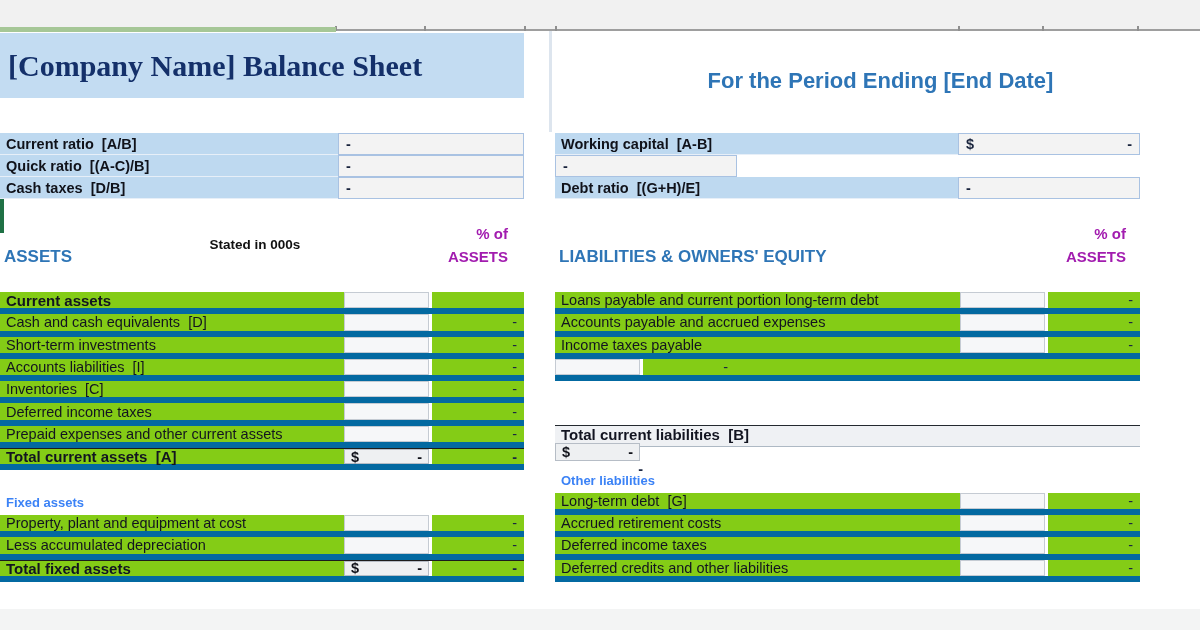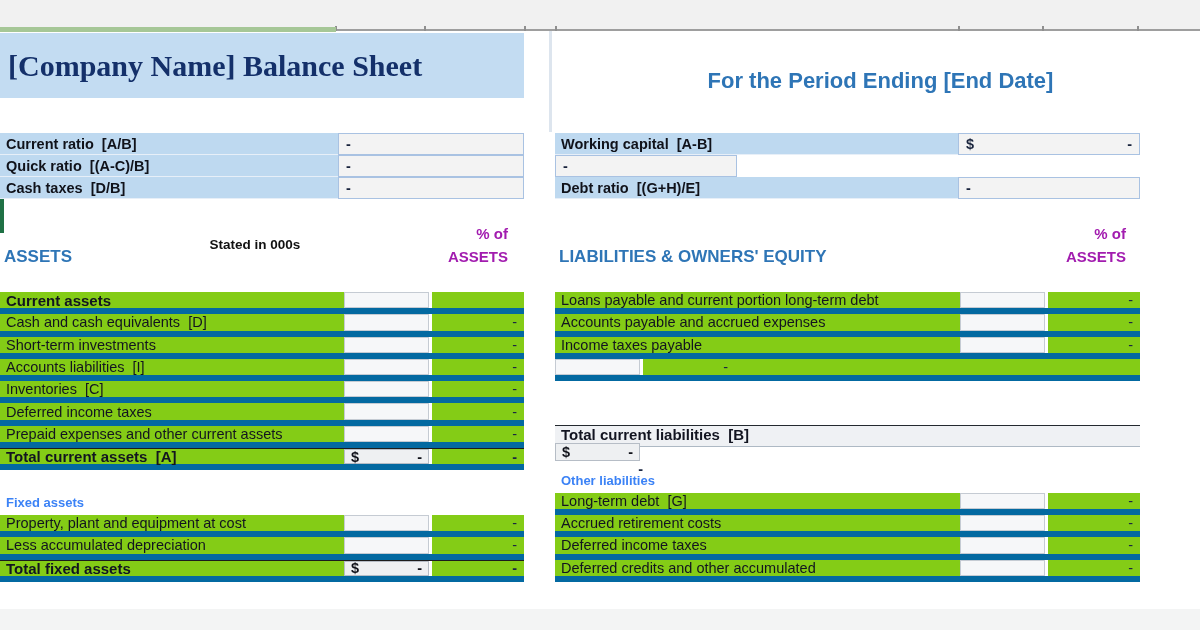--- a/index.html
+++ b/index.html
@@ -258,19 +258,19 @@
       <div class="lbl">Accrued retirement costs</div>
       <div class="amt"></div>
       <div class="pct">-</div>
     </div>
     <div class="row r-blue">
       <div class="lbl">Deferred income taxes</div>
       <div class="amt"></div>
       <div class="pct">-</div>
     </div>
     <div class="row r-blue">
-      <div class="lbl">Deferred credits and other accumulated</div>
+      <div class="lbl">Deferred credits and other liabilities</div>
       <div class="amt"></div>
       <div class="pct">-</div>
     </div>
   </div>
 
 </div>
 
 </body></html>

